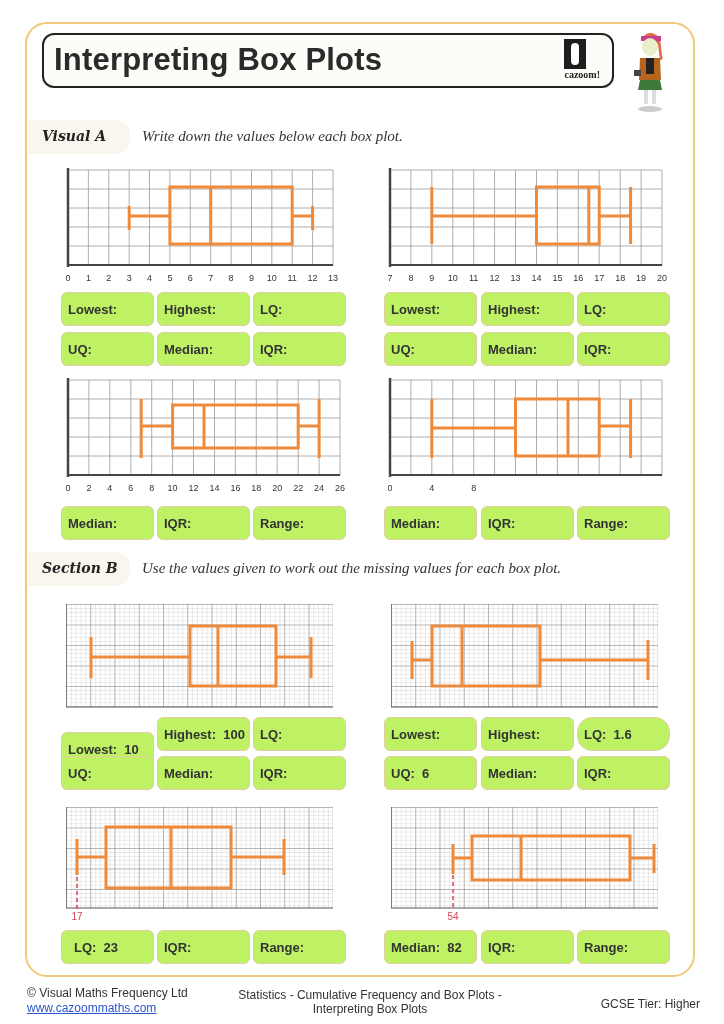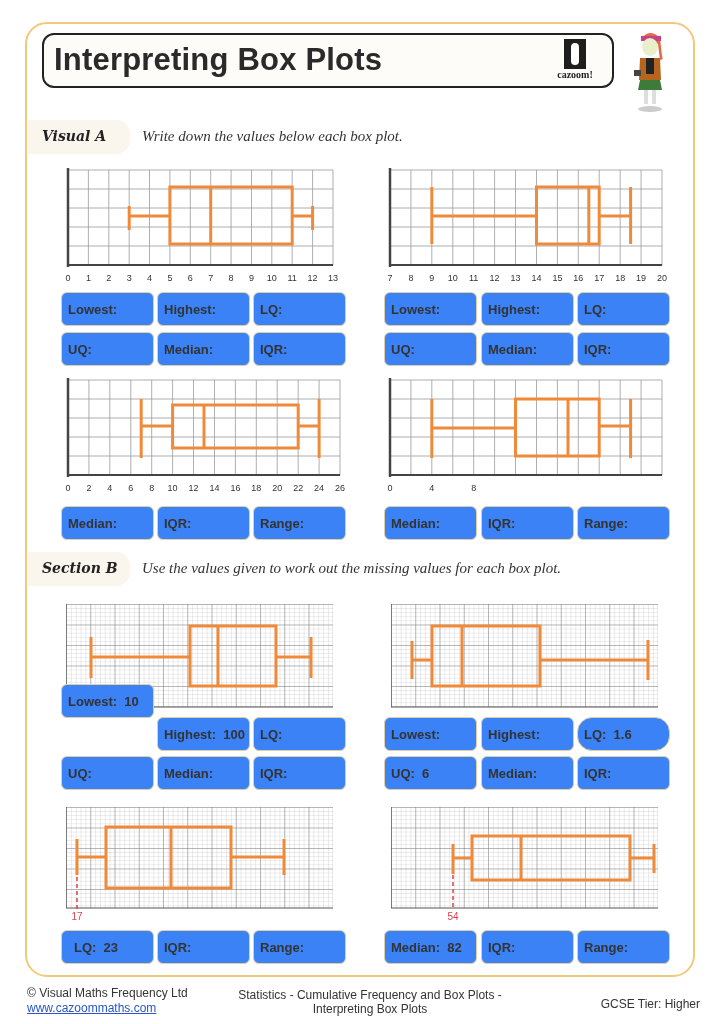--- a/index.html
+++ b/index.html
@@ -1,29 +1,29 @@
 <!DOCTYPE html>
 <html><head>
 <meta charset="utf-8">
 <style>
   html,body{margin:0;padding:0;background:#fff;}
   body{width:724px;height:1024px;position:relative;font-family:"Liberation Sans",sans-serif;color:#222;overflow:hidden;}
   .frame{position:absolute;left:25px;top:22px;width:670px;height:955px;border:2px solid #f1c97a;border-radius:22px;box-sizing:border-box;}
   .titlebox{position:absolute;left:42px;top:33px;width:572px;height:55px;border:2px solid #222;border-radius:12px;box-sizing:border-box;background:#fdfcf8;}
   .title{position:absolute;left:10px;top:7px;font-size:31px;font-weight:bold;color:#2a2a2a;letter-spacing:0.2px;}
-  .logo{position:absolute;right:12px;top:4px;width:50px;height:46px;text-align:center;}
+  .logo{position:absolute;right:12px;top:4px;width:50px;height:46px;text-align:right;}
   .logo .glass{width:22px;height:30px;background:#1e1e1e;margin:0 auto;position:relative;}
   .logo .glass:after{content:"";position:absolute;left:7px;top:4px;width:8px;height:22px;background:#fff;border-radius:4px;}
   .logo .brand{font-family:"Liberation Serif",serif;font-weight:bold;font-size:10px;color:#222;}
   .mascot{position:absolute;left:630px;top:30px;width:40px;height:82px;}
   .section-tag{position:absolute;left:28px;height:34px;width:102px;background:#faf6ee;border-radius:0 14px 14px 0;}
   .section-tag span{position:absolute;left:14px;top:8px;font-family:"DejaVu Serif",serif;font-weight:bold;font-style:italic;font-size:14px;color:#222;}
   .instr{position:absolute;left:142px;font-family:"Liberation Serif",serif;font-style:italic;font-size:15px;color:#333;}
   .plot{position:absolute;}
-  .cell{position:absolute;height:34px;background:#3b82f6;border:1px solid #e2cfa1;border-radius:6px;box-sizing:border-box;font-weight:bold;font-size:13px;color:#333;padding:9px 0 0 6px;white-space:pre;}
+  .cell{position:absolute;height:34px;background:#bef264;border:1px solid #e2cfa1;border-radius:6px;box-sizing:border-box;font-weight:bold;font-size:13px;color:#333;padding:9px 0 0 6px;white-space:pre;}
   .footer-left{position:absolute;left:27px;top:986px;font-size:12px;color:#333;line-height:15px;}
   .footer-left a{color:#2a55c8;text-decoration:underline;}
   .footer-mid{position:absolute;left:230px;top:988px;width:280px;text-align:center;font-size:12px;color:#333;line-height:14px;}
   .footer-right{position:absolute;right:24px;top:997px;font-size:12px;color:#333;}
   svg text{font-family:"Liberation Sans",sans-serif;}
 </style>
 </head>
 <body>
 
 <div class="frame"></div>
@@ -299,21 +299,21 @@
   <g stroke="#ef8a3a" stroke-width="3" fill="none">
     <line x1="21" y1="37" x2="21" y2="75"></line>
       <line x1="21" y1="56" x2="41" y2="56"></line>
     <rect x="41" y="22" width="108" height="60"></rect>
     <line x1="71" y1="22" x2="71" y2="82"></line>
     <line x1="149" y1="56" x2="257" y2="56"></line>
       <line x1="257" y1="36" x2="257" y2="76"></line>
   </g>
 </svg>
 
-<div class="cell" style="left:61px;top:684px;width:93px;">Lowest:  10</div>
+<div class="cell" style="left:61px;top:732px;width:93px;">Lowest:  10</div>
 <div class="cell" style="left:157px;top:717px;width:93px;">Highest:  100</div>
 <div class="cell" style="left:253px;top:717px;width:93px;">LQ:</div>
 <div class="cell" style="left:61px;top:756px;width:93px;">UQ:</div>
 <div class="cell" style="left:157px;top:756px;width:93px;">Median:</div>
 <div class="cell" style="left:253px;top:756px;width:93px;">IQR:</div>
 
 <div class="cell" style="left:384px;top:717px;width:93px;">Lowest:</div>
 <div class="cell" style="left:481px;top:717px;width:93px;">Highest:</div>
 <div class="cell" style="left:577px;top:717px;width:93px;border-radius:15px;">LQ:  1.6</div>
 <div class="cell" style="left:384px;top:756px;width:93px;">UQ:  6</div>

